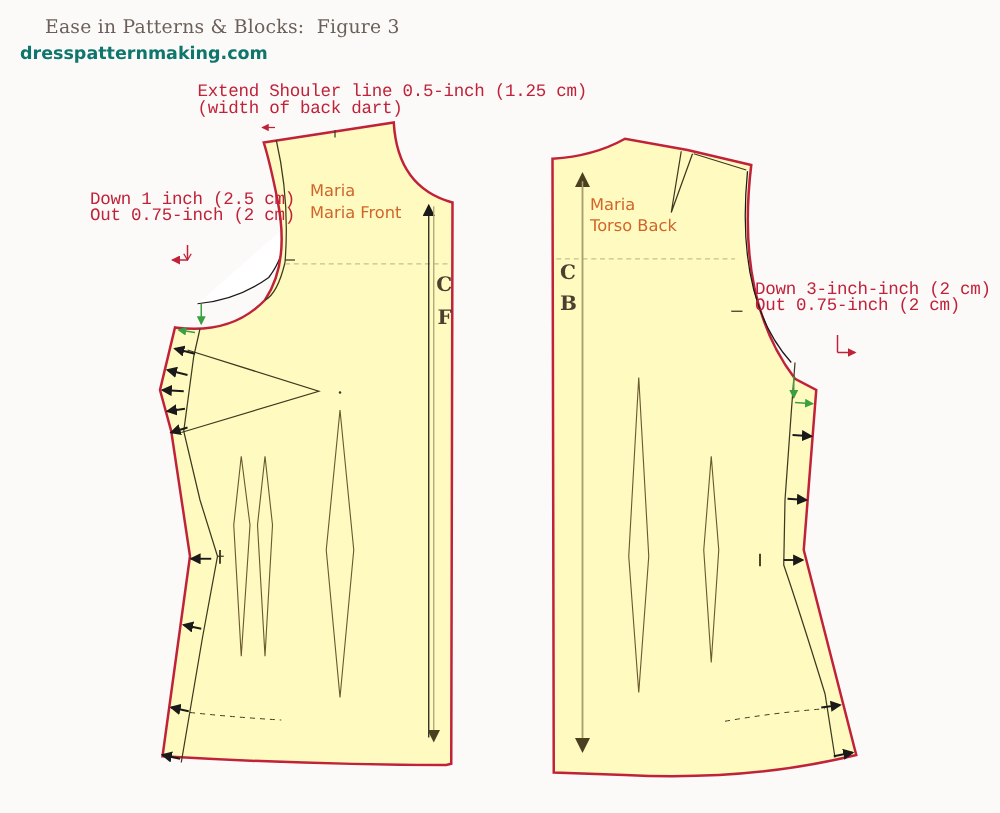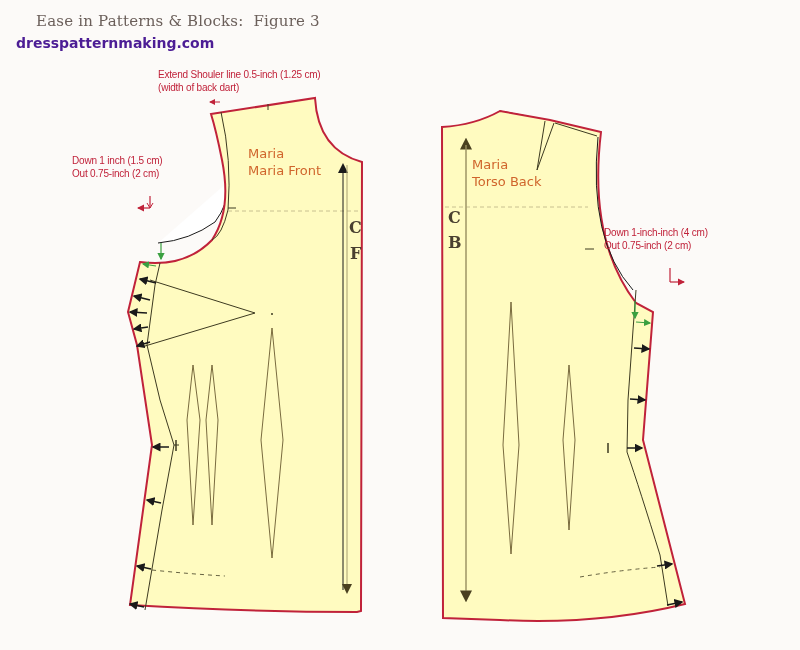--- a/index.html
+++ b/index.html
@@ -6,24 +6,24 @@
     body {
       width: 800px; height: 650px; background: #fcfaf8; position: relative; overflow: hidden;
       font-family: "Liberation Sans", sans-serif;
     }
     .title {
       position: absolute; left: 16px; top: 12px; font-family: "DejaVu Serif", serif;
       font-size: 15px; color: #6b5f5a; letter-spacing: 0.2px; white-space: pre; margin-left: 20px;
     }
     .site {
       position: absolute; left: 16px; top: 35px; font-family: "DejaVu Sans", sans-serif;
-      font-weight: bold; font-size: 14px; color: #4c1d95;
+      font-weight: bold; font-size: 14px; color: #0f766e;
     }
     .note {
-      position: absolute; font-family: Liberation Sans, sans-serif; font-size: 10px;
+      position: absolute; font-family: Liberation Mono, monospace; font-size: 14px;
       color: #c0223a; line-height: 13px; white-space: nowrap; letter-spacing: -0.2px;
     }
     .piece-label {
       position: absolute; font-family: "DejaVu Sans", sans-serif; font-size: 13px;
       color: #d0652c; line-height: 17px; white-space: nowrap;
     }
     .grain-letter {
       position: absolute; font-family: "DejaVu Serif", serif; font-weight: bold;
       font-size: 16px; color: #4a4030;
     }
@@ -146,26 +146,26 @@
     <line x1="670" y1="282" x2="684" y2="282" stroke="#c0223a" stroke-width="1.2" marker-end="url(#arrRed)"></line>
   </g>
 </svg>
 
 <div class="note" style="left:158px; top:68px;">
   <div>Extend Shouler line 0.5-inch (1.25 cm)</div>
   <div>(width of back dart)</div>
 </div>
 
 <div class="note" style="left:72px; top:154px;">
-  <div>Down 1 inch (1.5 cm)</div>
+  <div>Down 1 inch (2.5 cm)</div>
   <div>Out 0.75-inch (2 cm)</div>
 </div>
 
 <div class="note" style="left:604px; top:226px;">
-  <div>Down 1-inch-inch (4 cm)</div>
+  <div>Down 3-inch-inch (2 cm)</div>
   <div>Out 0.75-inch (2 cm)</div>
 </div>
 
 <div class="piece-label" style="left:248px; top:145px;">
   <div>Maria</div>
   <div>Maria Front</div>
 </div>
 <div class="piece-label" style="left:472px; top:156px;">
   <div>Maria</div>
   <div>Torso Back</div>

